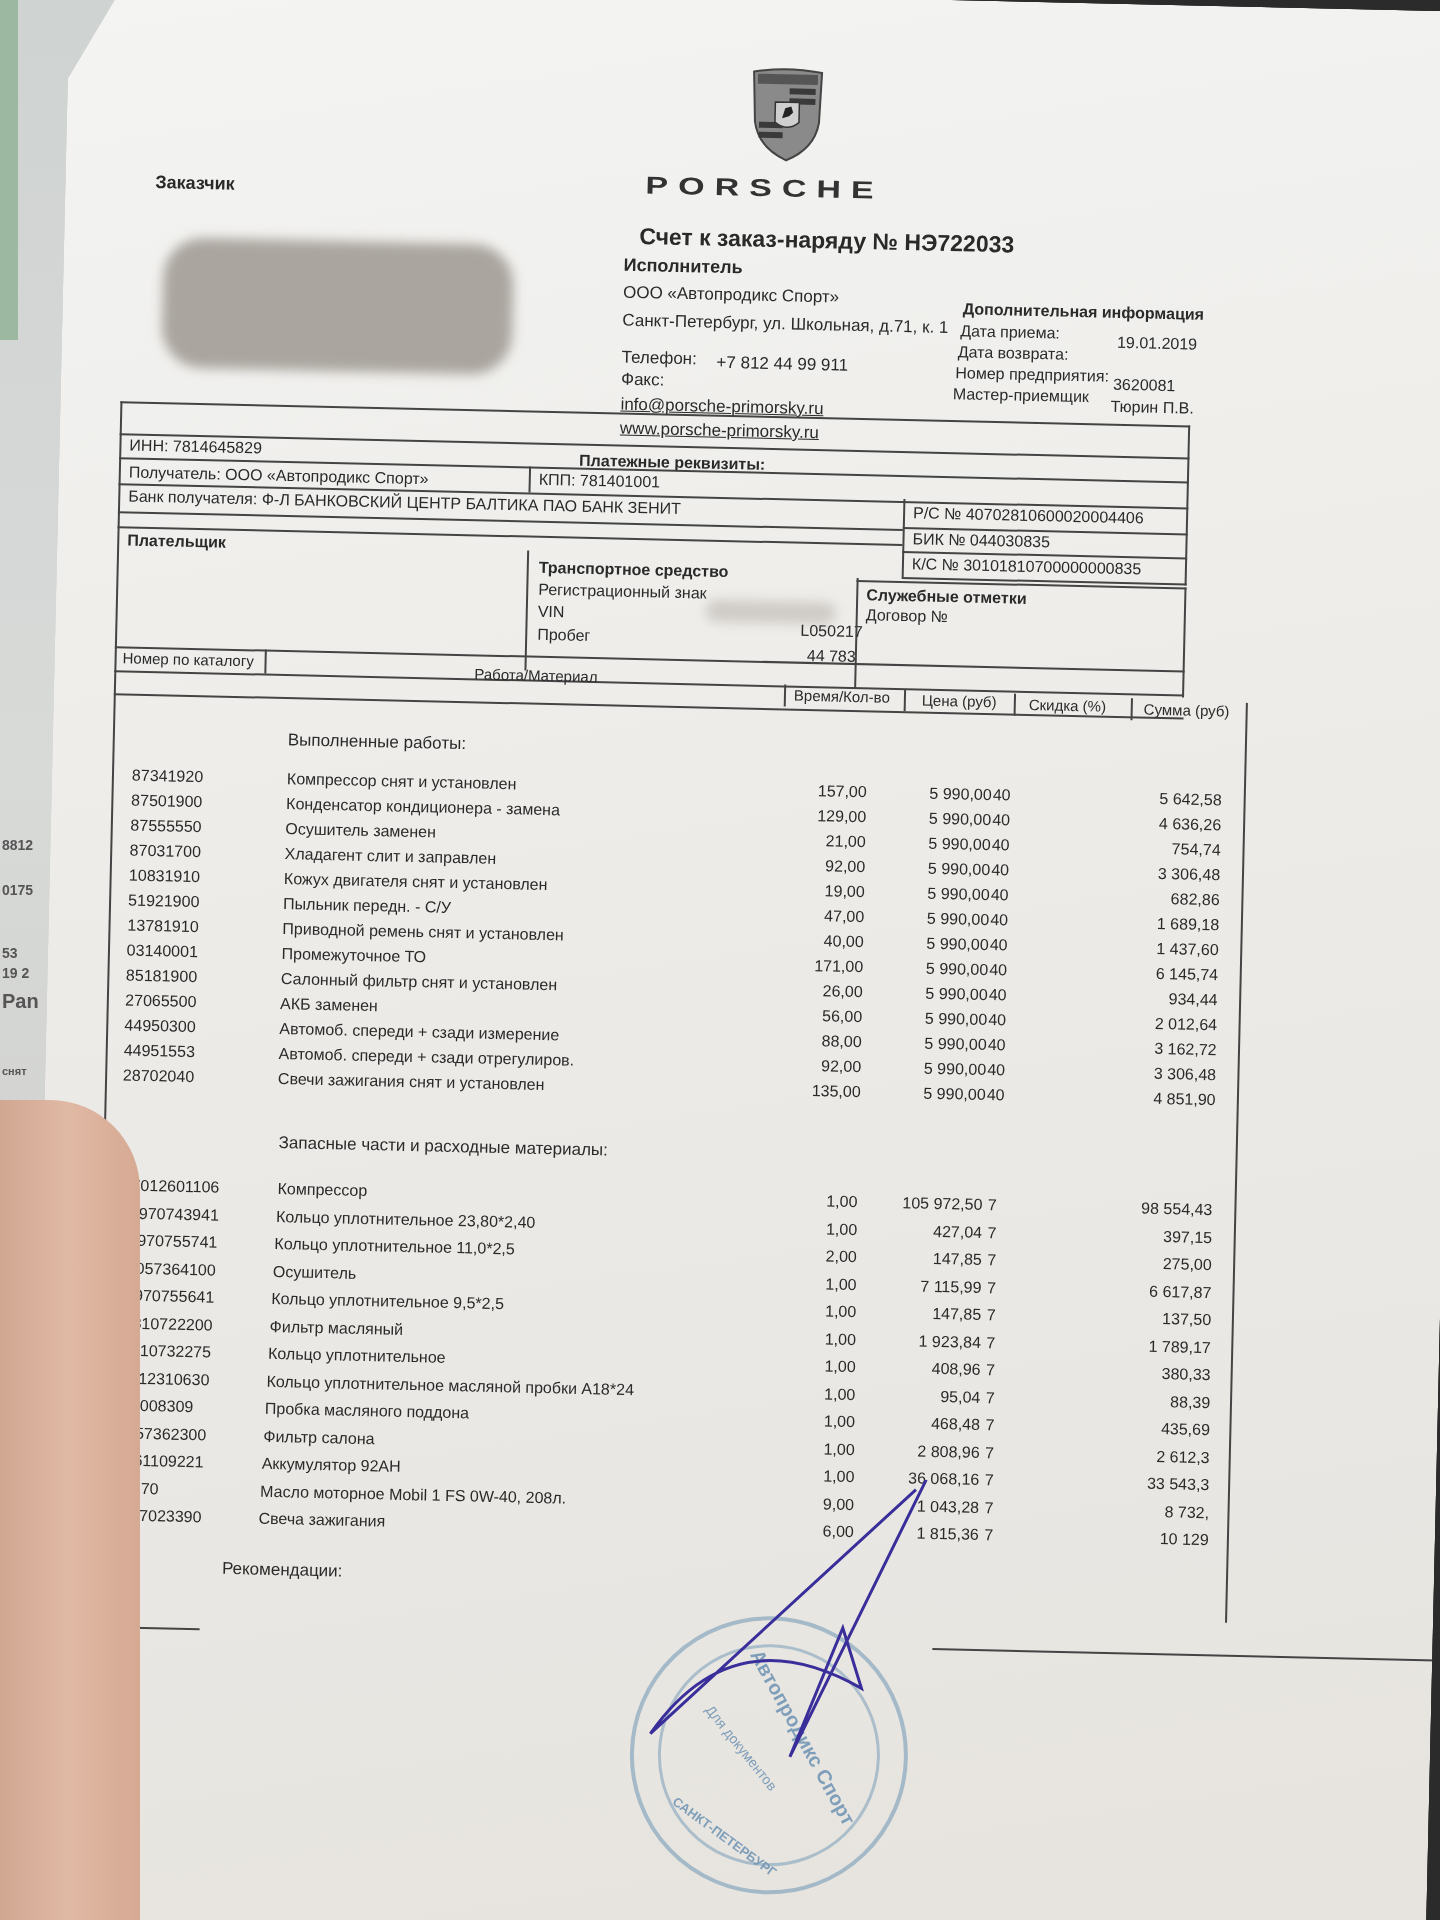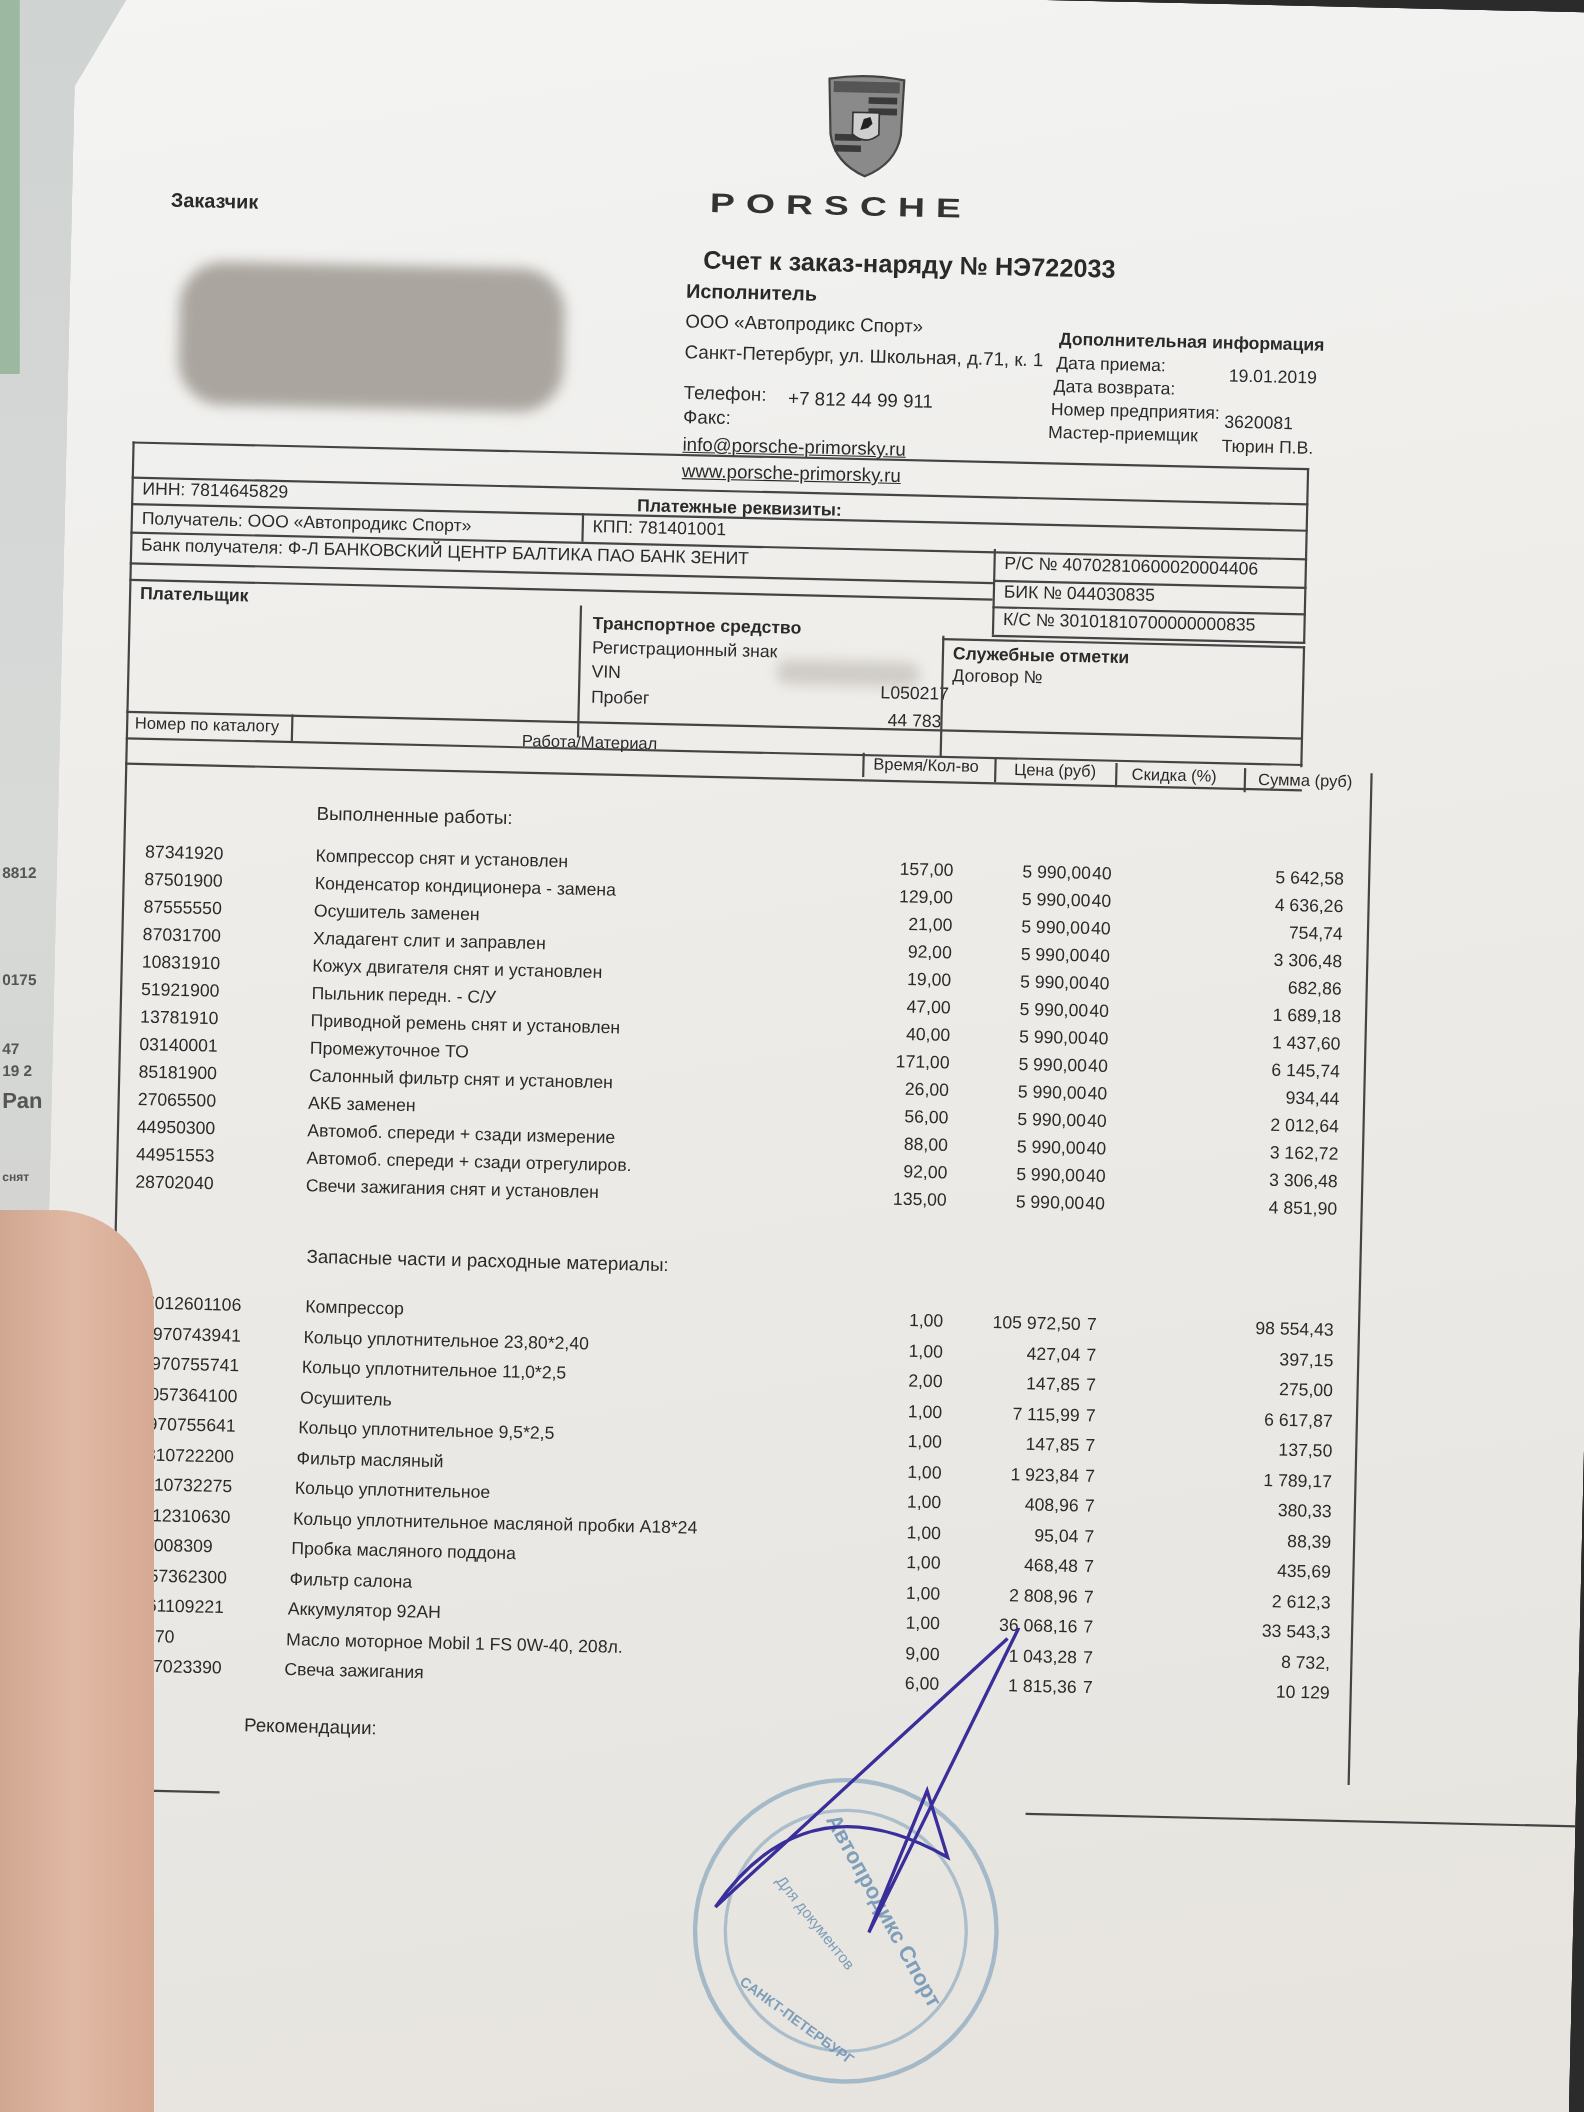--- a/index.html
+++ b/index.html
@@ -62,23 +62,23 @@
     content:""; position:absolute; left:24px; top:24px; right:24px; bottom:24px;
     border:3px solid rgba(110,150,180,0.5); border-radius:50%;
   }
   .stamp-text { position:absolute; color:rgba(100,140,175,0.8); font-size:18px; font-weight:bold; }
 </style>
 </head>
 <body>
 
 <div class="back-sheet">
   <div class="green-strip"></div>
-  <span class="frag" style="top:785px">8812</span>
+  <span class="frag" style="top:837px">8812</span>
   <span class="frag" style="top:882px">0175</span>
-  <span class="frag" style="top:945px">47</span>
+  <span class="frag" style="top:945px">53</span>
   <span class="frag" style="top:965px">19 2</span>
   <span class="frag" style="top:990px;font-size:20px">Pan</span>
   <span class="frag" style="top:1065px;font-size:11px">снят</span>
 </div>
 
 <div class="paper">
   <div class="doc">
 
     <svg class="logo" viewBox="0 0 76 96">
       <path d="M4 6 Q38 0 72 6 L70 56 Q66 82 38 94 Q10 82 6 56 Z" fill="#8a8a8a" stroke="#444" stroke-width="2"></path>

